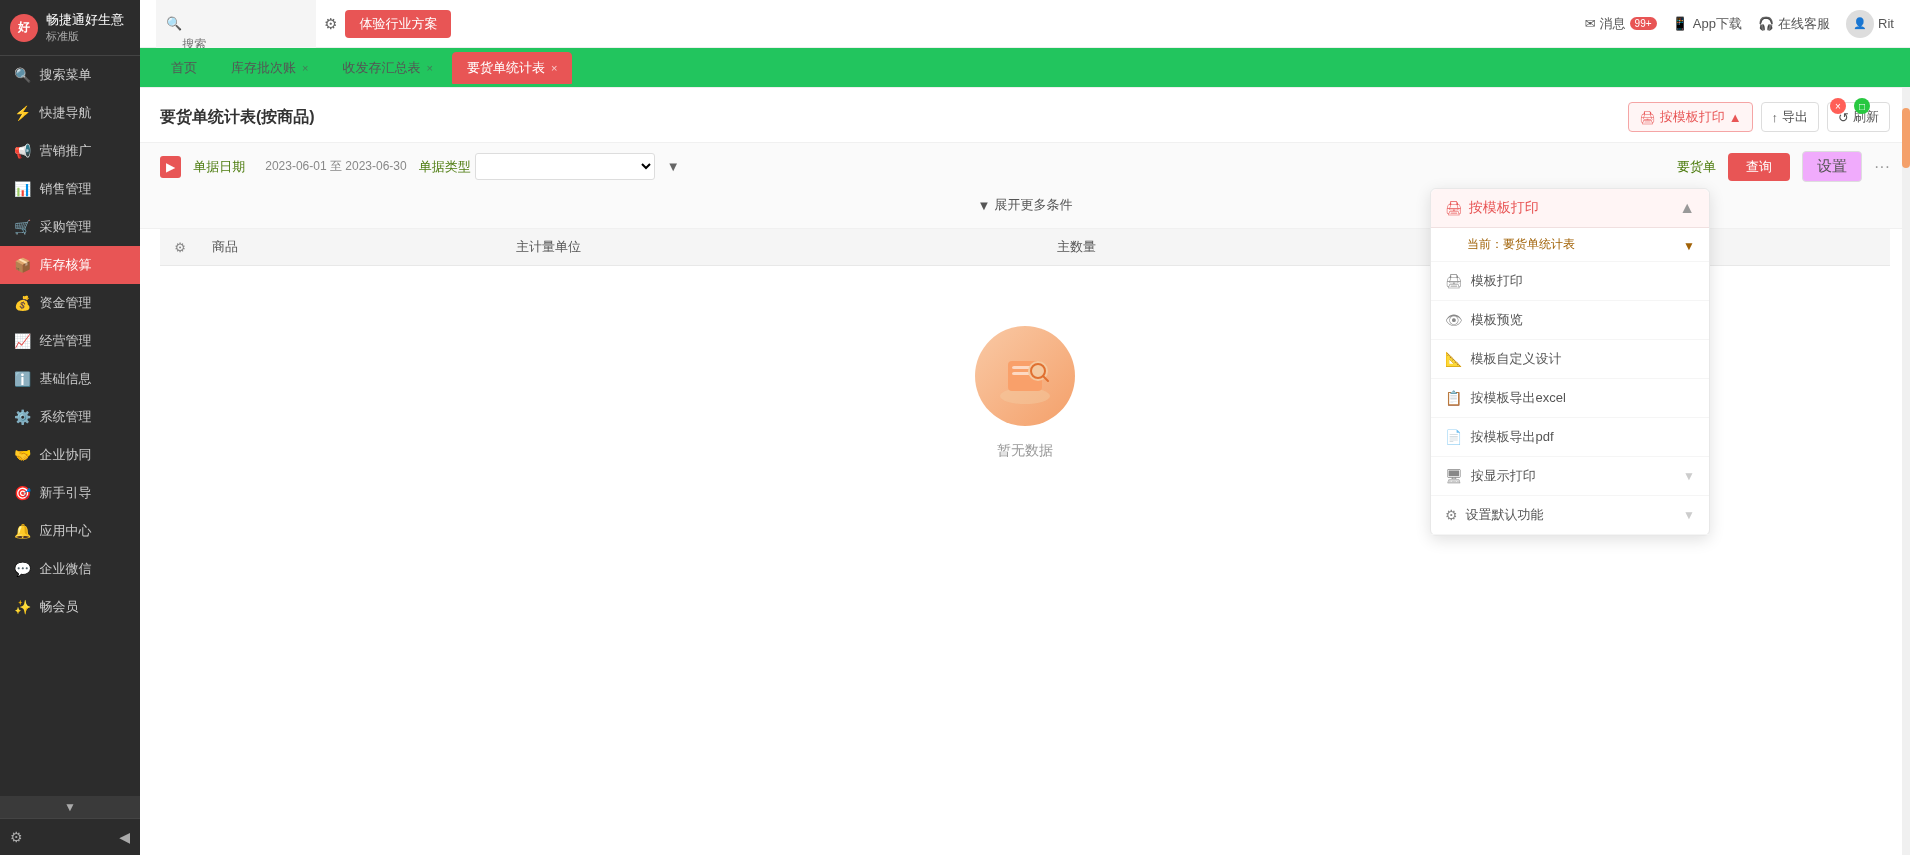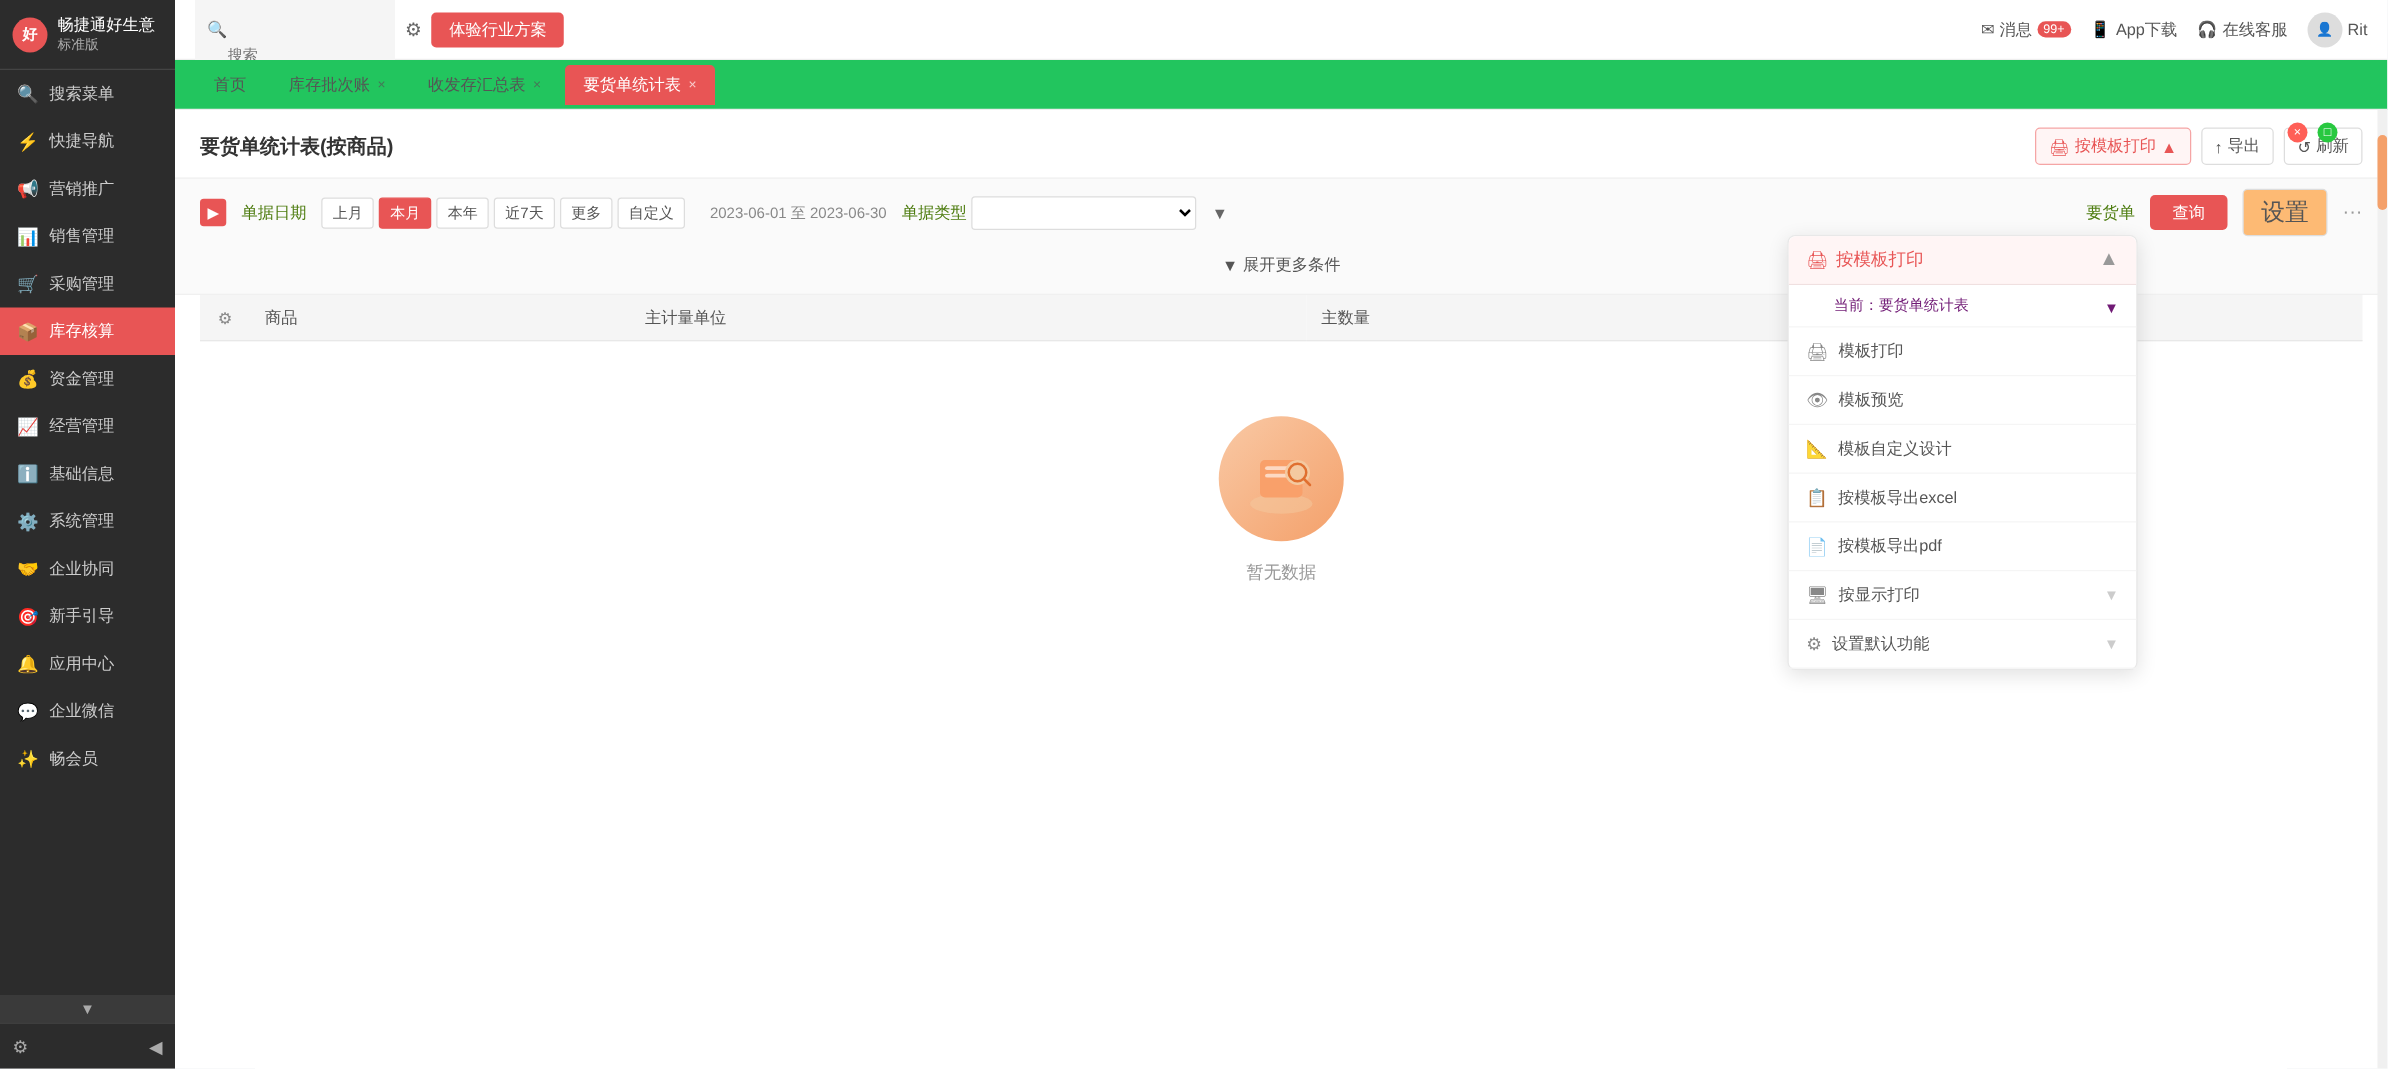--- a/index.html
+++ b/index.html
@@ -235,21 +235,21 @@
       display: flex; align-items: center; justify-content: space-between;
       padding: 10px 14px;
       cursor: pointer; color: #555; font-size: 13px;
       border-bottom: 1px solid #f5f5f5;
     }
     .dropdown-item-left { display: flex; align-items: center; gap: 8px; }
     .dropdown-item-icon { color: #888; font-size: 14px; }
     .dropdown-item-arrow { color: #ccc; font-size: 12px; }
     .dropdown-current-label {
       padding: 8px 14px 8px 36px;
-      font-size: 12px; color: #701a75;
+      font-size: 12px; color: #a16207;
       border-bottom: 1px solid #f5f5f5;
       display: flex; align-items: flex-end; justify-content: space-between;
     }
     .window-controls {
       position: absolute; top: 10px; right: 40px;
       display: flex; gap: 8px;
     }
     .window-btn {
       width: 16px; height: 16px; border-radius: 50%;
       border: none; cursor: pointer; display: flex; align-items: center; justify-content: center;
@@ -425,44 +425,36 @@
       </div>
     </div>
 
     <div class="filter-area">
       <div class="filter-row">
 
         <div style="background:#e85555;color:#fff;padding:4px 6px;border-radius:3px;cursor:pointer;font-size:12px;">▶</div>
 
         <span class="filter-label">单据日期</span>
 
-        <div class="filter-date-group">
-          <button class="filter-btn">上月</button>
-          <button class="filter-btn active">本月</button>
-          <button class="filter-btn">本年</button>
-          <button class="filter-btn">近7天</button>
-          <button class="filter-btn">更多</button>
-          <button class="filter-btn">自定义</button>
-        </div>
         <span class="filter-date-range">2023-06-01 至 2023-06-30</span>
 
         <div class="filter-select-wrap">
           <span class="filter-label">单据类型</span>
           <select class="filter-select">
             <option></option>
           </select>
           <span class="filter-arrow">▼</span>
         </div>
 
         <div style="display:flex;align-items:center;gap:4px;">
           <span class="filter-label">要货单</span>
         </div>
 
         <button style="background:#e85555;color:#fff;border:none;border-radius:4px;padding:5px 18px;cursor:pointer;font-size:13px;margin-left:auto;">查询</button>
-        <button style="background:#fdba74;color:#555;border:1px solid #ddd;border-radius:4px;padding:5px 14px;cursor:pointer;font-size:19px;">设置</button>
+        <button style="background:#f0abfc;color:#555;border:1px solid #ddd;border-radius:4px;padding:5px 14px;cursor:pointer;font-size:15px;">设置</button>
         <span style="color:#999;cursor:pointer;font-size:16px;">···</span>
       </div>
 
       <div class="expand-more">
         <span>▼</span>
         <span>展开更多条件</span>
       </div>
     </div>
 
     <div class="table-wrap">

